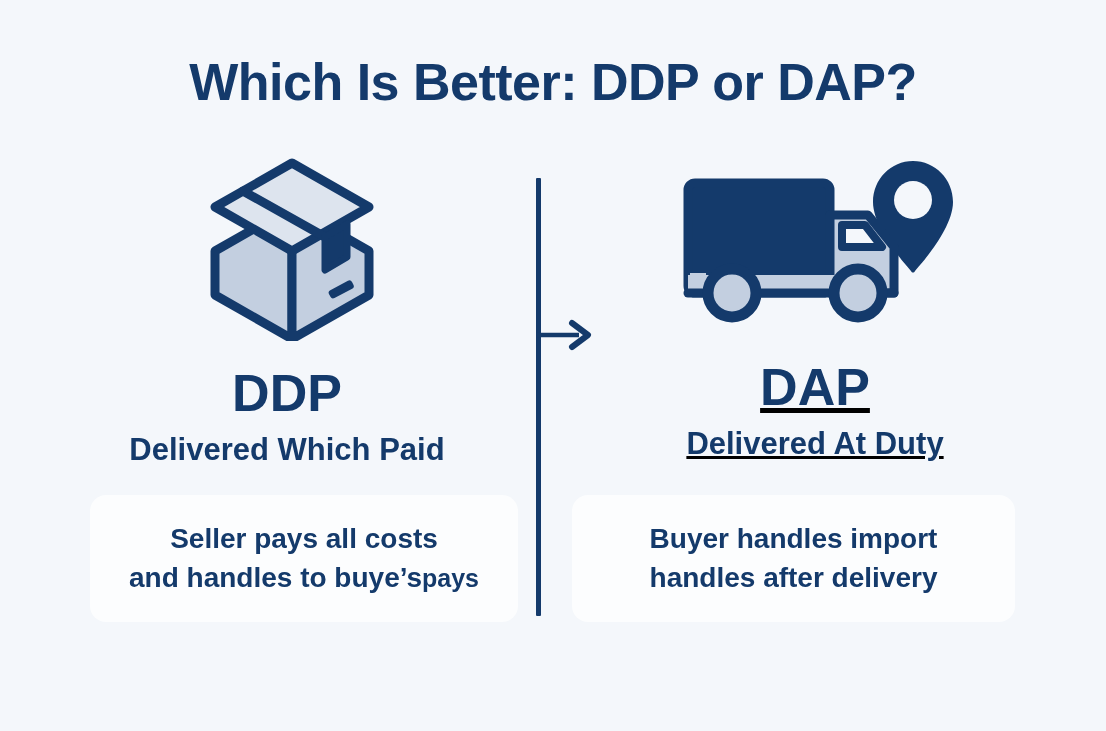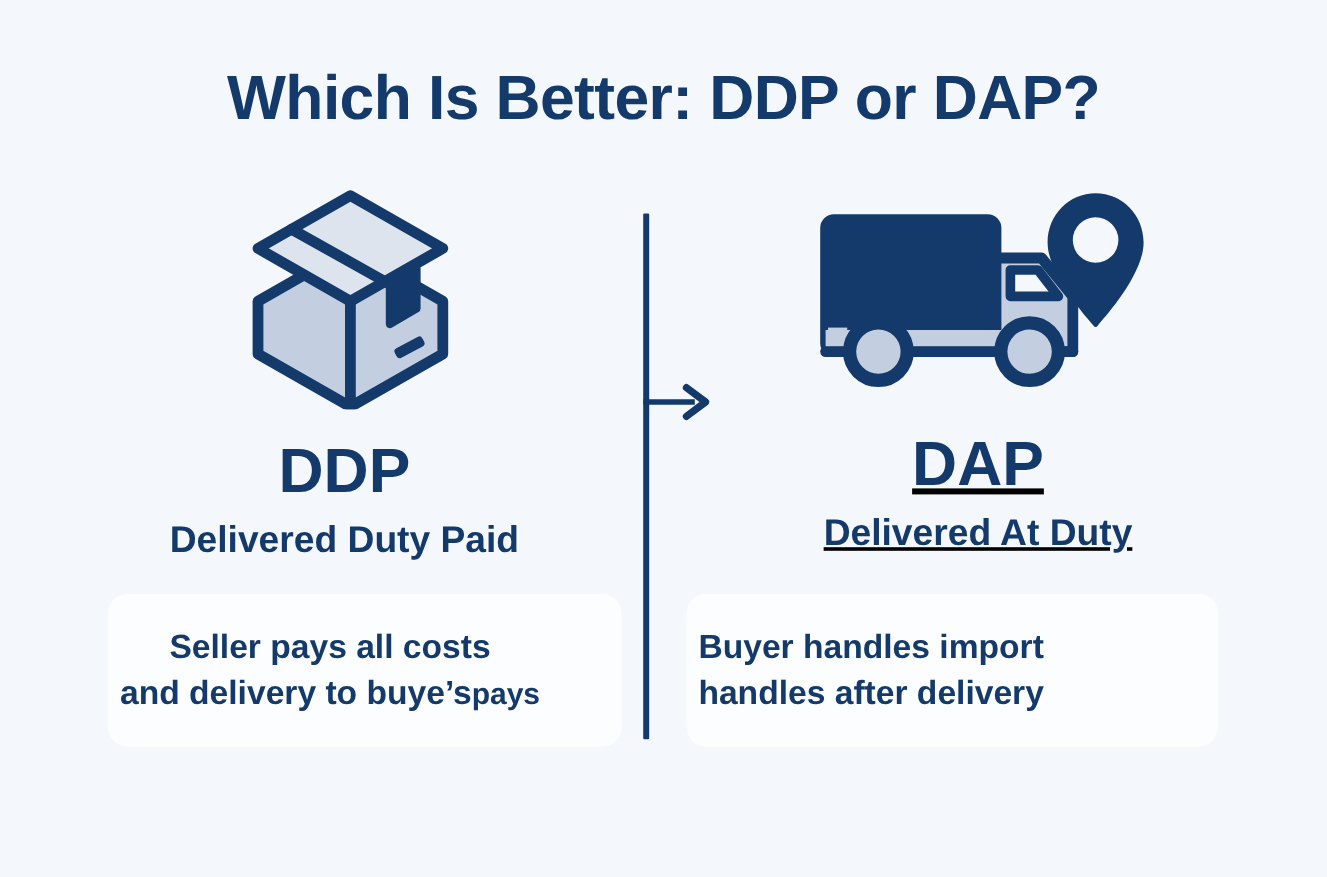--- a/index.html
+++ b/index.html
@@ -94,20 +94,21 @@
 
   
   .card {
     position: absolute;
     top: 495px;
     height: 127px;
     background: #fcfdfe;
     border-radius: 16px;
     display: flex;
     align-items: center;
+    justify-content: center;
     box-sizing: border-box;
   }
   .card-left  { left: 90px;  width: 428px; }
   .card-right { left: 572px; width: 443px; }
 
   .card-text {
     text-align: center;
     font-size: 28px;
     font-weight: bold;
     color: #143a6b;
@@ -148,21 +149,21 @@
         <line x1="46" y1="46" x2="128" y2="92" stroke="#143a6b" stroke-width="9" stroke-linecap="round"></line>
 
         <path d="M128 92 L150 79 L150 112 L128 125 Z" fill="#143a6b" stroke="#143a6b" stroke-width="7" stroke-linejoin="round"></path>
 
         <rect x="131" y="140" width="26" height="9" rx="3" fill="#143a6b" transform="rotate(-28 144 144)"></rect>
       </svg>
     </div>
 
     <div class="code">DDP</div>
 
-    <div class="subtitle">Delivered Duty Paid</div>
+    <div class="subtitle">Delivered Which Paid</div>
   </div>
 
   <div class="col col-right">
 
     <div class="icon-wrap icon-wrap-right">
       <svg width="300" height="175" viewBox="0 0 300 175">
 
         <g>
           <path d="M243 6 C221 6 203 24 203 47 C203 74 236 110 241 116
                    C242 118 244 118 245 116 C250 110 283 74 283 47
@@ -189,21 +190,21 @@
     </div>
 
     <div class="code code-right">DAP</div>
 
     <div class="subtitle">Delivered At Duty</div>
   </div>
 
   <div class="card card-left">
     <div class="card-text">
       <span>Seller pays all costs</span><br>
-      <span>and delivery to buye’s</span><span class="small">pays</span>
+      <span>and handles to buye’s</span><span class="small">pays</span>
     </div>
   </div>
 
   <div class="card card-right">
     <div class="card-text">
       <span>Buyer handles import</span><br>
       <span>handles after delivery</span>
     </div>
   </div>
 

